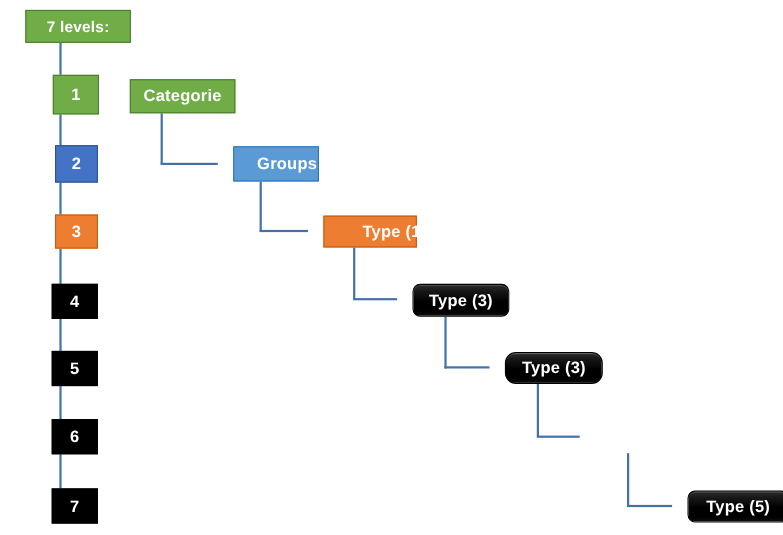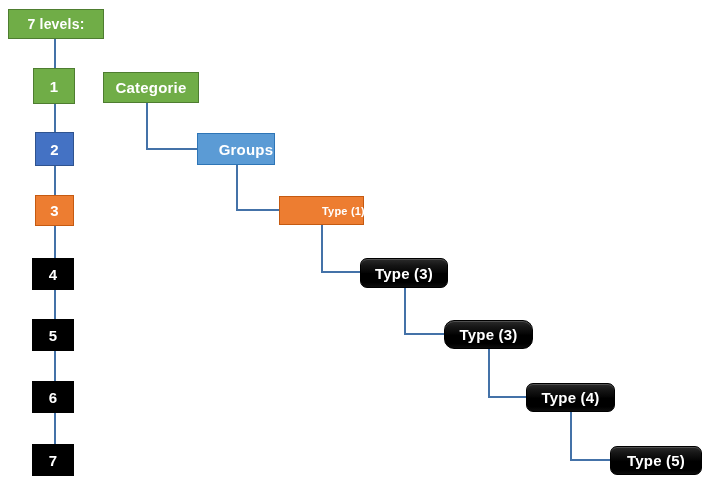--- a/index.html
+++ b/index.html
@@ -22,20 +22,21 @@
     position: absolute;
     box-sizing: border-box;
     display: flex;
     align-items: center;
     justify-content: center;
     color: #ffffff;
     font-weight: bold;
     letter-spacing: 0.2px;
     z-index: 3;
     white-space: nowrap;
+    margin-left: 15px;
   }
   
   .node.green {
     background: #70AD47;
     border: 1px solid #4E7D30;
   }
   .node.blue {
     background: #4472C4;
     border: 1px solid #2F538F;
   }
@@ -140,33 +141,30 @@
   <div class="conn h" style="left:570px; top:459px; width:41px;"></div>
 
   <div class="node green" style="left:103px; top:72px; width:96px; height:31px; font-size:15px;">
     <span>Categorie</span>
   </div>
 
   <div class="node lightblue" style="left:197px; top:133px; width:78px; height:32px; font-size:15px;">
     <span>Groups</span>
   </div>
 
-  <div class="node orange" style="left:279px; top:196px; width:85px; height:29px; font-size:11px;padding-left:44px;">
+  <div class="node orange" style="left:279px; top:196px; width:85px; height:29px; font-size:15px;padding-left:44px;">
     <span>Type (1)</span>
   </div>
 
   <div class="node blackgloss" style="left:360px; top:258px; width:88px; height:30px; font-size:15px;">
     <span>Type (3)</span>
   </div>
 
   <div class="node blackgloss" style="left:444px; top:320px; width:89px; height:29px; font-size:15px;border-radius:10px;">
     <span>Type (3)</span>
   </div>
 
-  <div class="node blackgloss" style="left:526px; top:383px; width:89px; height:29px; font-size:15px;">
-    <span>Type (4)</span>
-  </div>
 
   <div class="node blackgloss" style="left:610px; top:446px; width:92px; height:29px; font-size:15px;">
     <span>Type (5)</span>
   </div>
 
 </div>
 
 </body></html>

